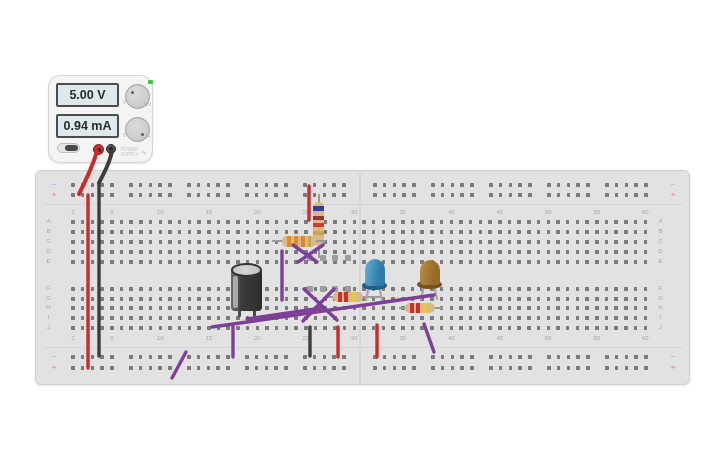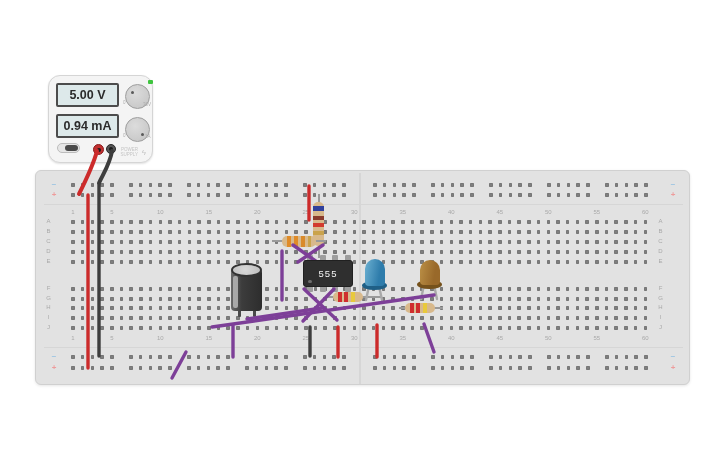--- a/index.html
+++ b/index.html
@@ -1059,18 +1059,14 @@
   </svg>
 
   <span class="chip-pin" style="left:307px; top:255px;"></span>
   <span class="chip-pin" style="left:320px; top:255px;"></span>
   <span class="chip-pin" style="left:332px; top:255px;"></span>
   <span class="chip-pin" style="left:345px; top:255px;"></span>
   <span class="chip-pin" style="left:307px; top:286px;"></span>
   <span class="chip-pin" style="left:320px; top:286px;"></span>
   <span class="chip-pin" style="left:332px; top:286px;"></span>
   <span class="chip-pin" style="left:345px; top:286px;"></span>
-  <div id="chip" class="comp">
-    <span>555</span>
-    <span class="pin1"></span>
-  </div>
 
 </div>
 
 </body></html>

